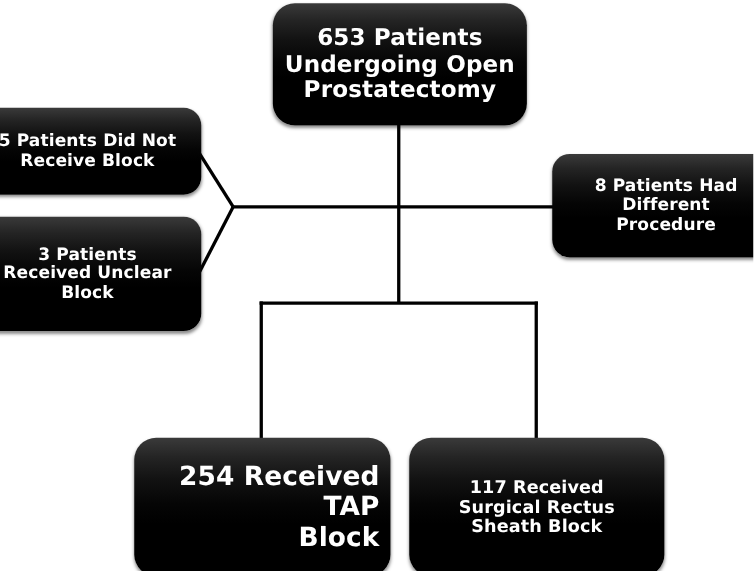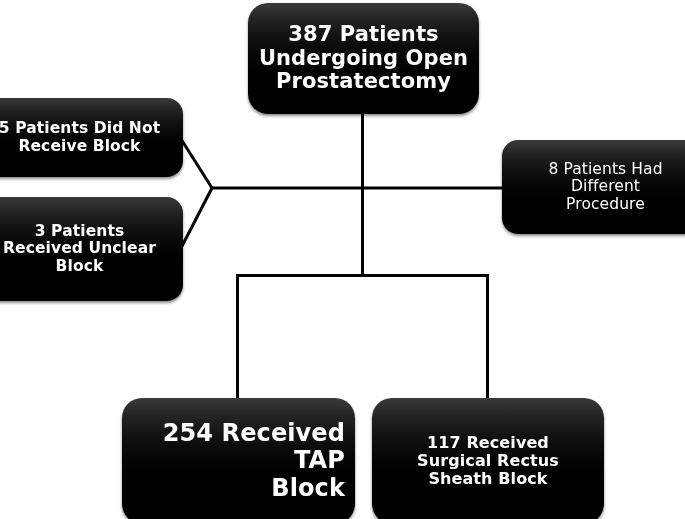--- a/index.html
+++ b/index.html
@@ -68,21 +68,21 @@
   #node-unclear-block {
     left: -24px; top: 197px; width: 207px; height: 104px;
     border-radius: 16px;
   }
   #node-unclear-block .node-text { font-size: 15.5px; font-weight: bold; }
 
   #node-different-proc {
     left: 502px; top: 140px; width: 207px; height: 94px;
     border-radius: 16px;
   }
-  #node-different-proc .node-text { font-size: 15.5px; font-weight: normal; }
+  #node-different-proc .node-text { font-size: 15.5px; font-weight: bold; }
 
   #node-tap-block {
     left: 122px; top: 398px; width: 233px; height: 126px;
     border-radius: 20px;
   }
   #node-tap-block .node-text { font-size: 24px; font-weight: bold; text-align: right; }
 
   #node-rectus-block {
     left: 372px; top: 398px; width: 232px; height: 126px;
     border-radius: 20px;
@@ -105,21 +105,21 @@
 
       <line x1="212" y1="188" x2="181" y2="248"></line>
 
       <line x1="236" y1="275.5" x2="489" y2="275.5"></line>
       <line x1="237.5" y1="274" x2="237.5" y2="399"></line>
       <line x1="487.5" y1="274" x2="487.5" y2="399"></line>
     </g>
   </svg>
 
   <div class="node" id="node-root">
-    <span class="node-text">387 Patients
+    <span class="node-text">653 Patients
 Undergoing Open
 Prostatectomy</span>
   </div>
 
   <div class="node" id="node-no-block">
     <span class="node-text">5 Patients Did Not
 Receive Block</span>
   </div>
 
   <div class="node" id="node-unclear-block">

